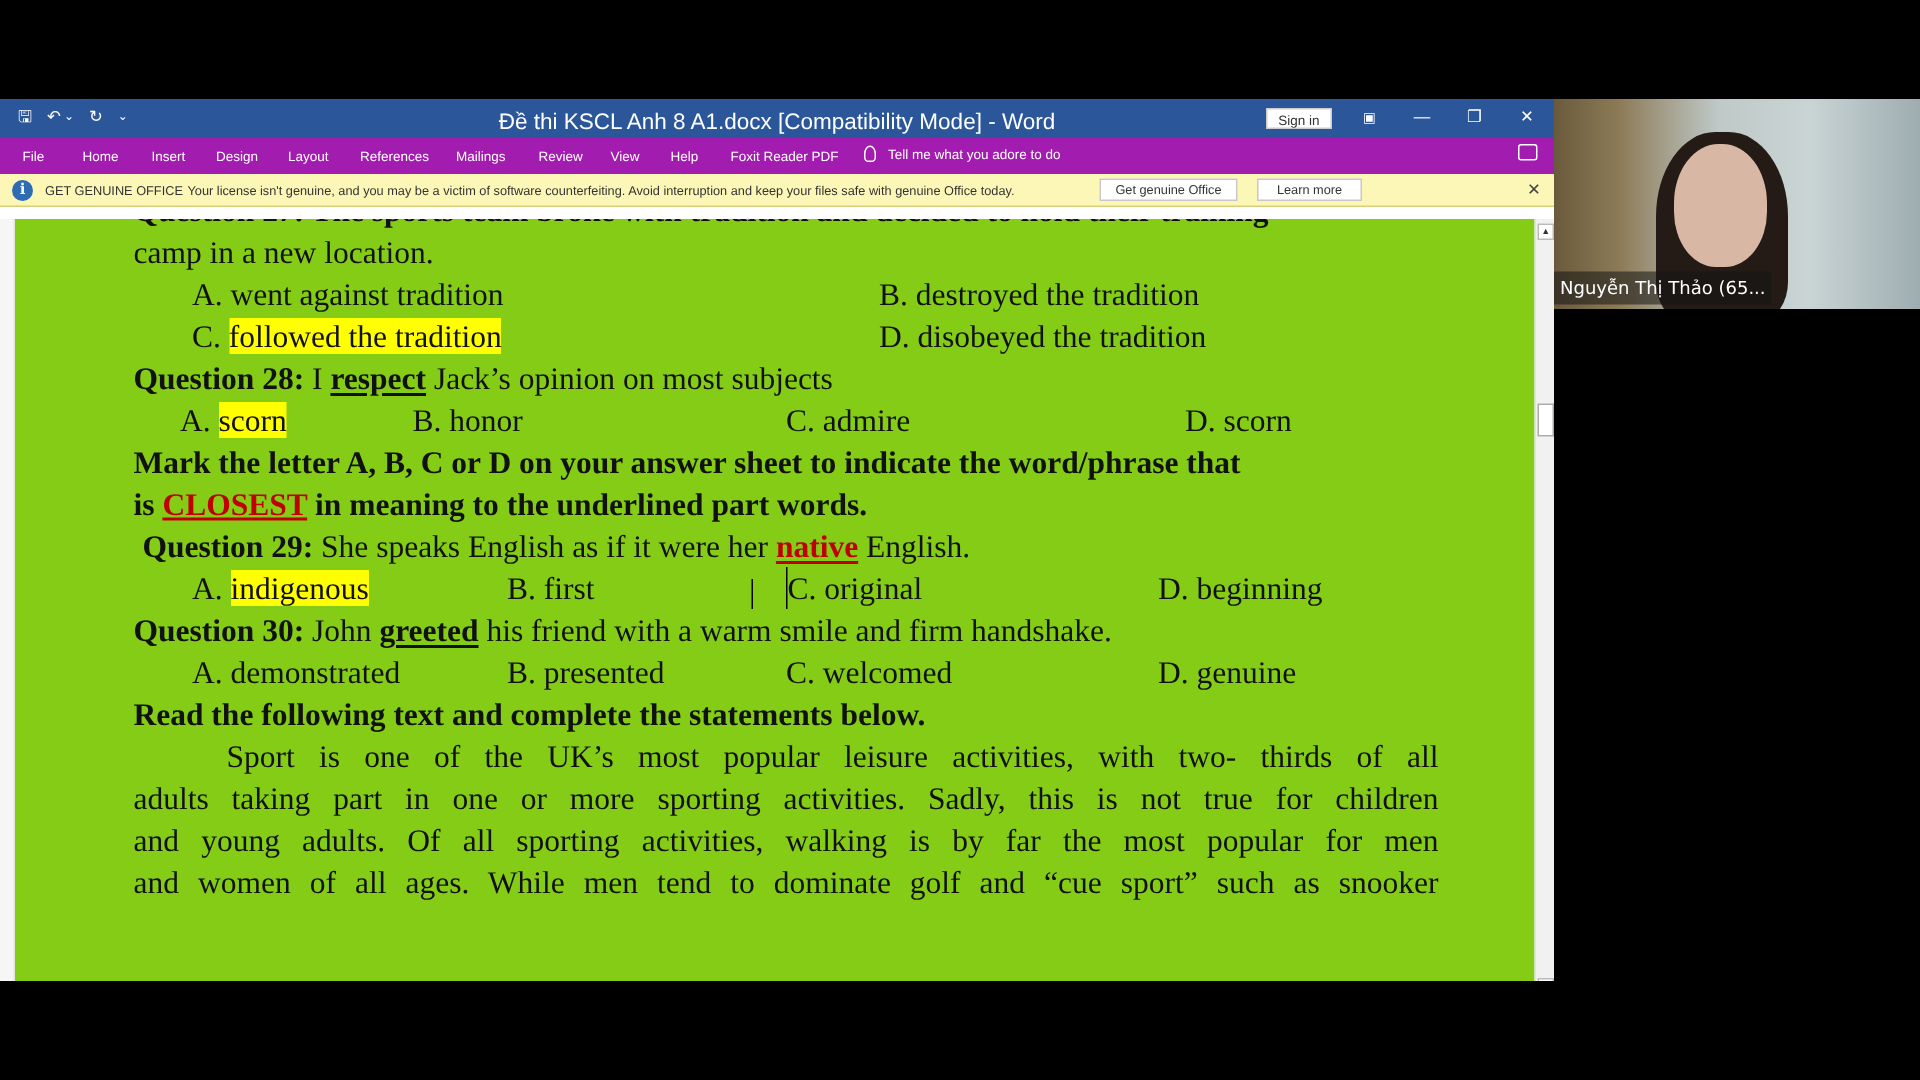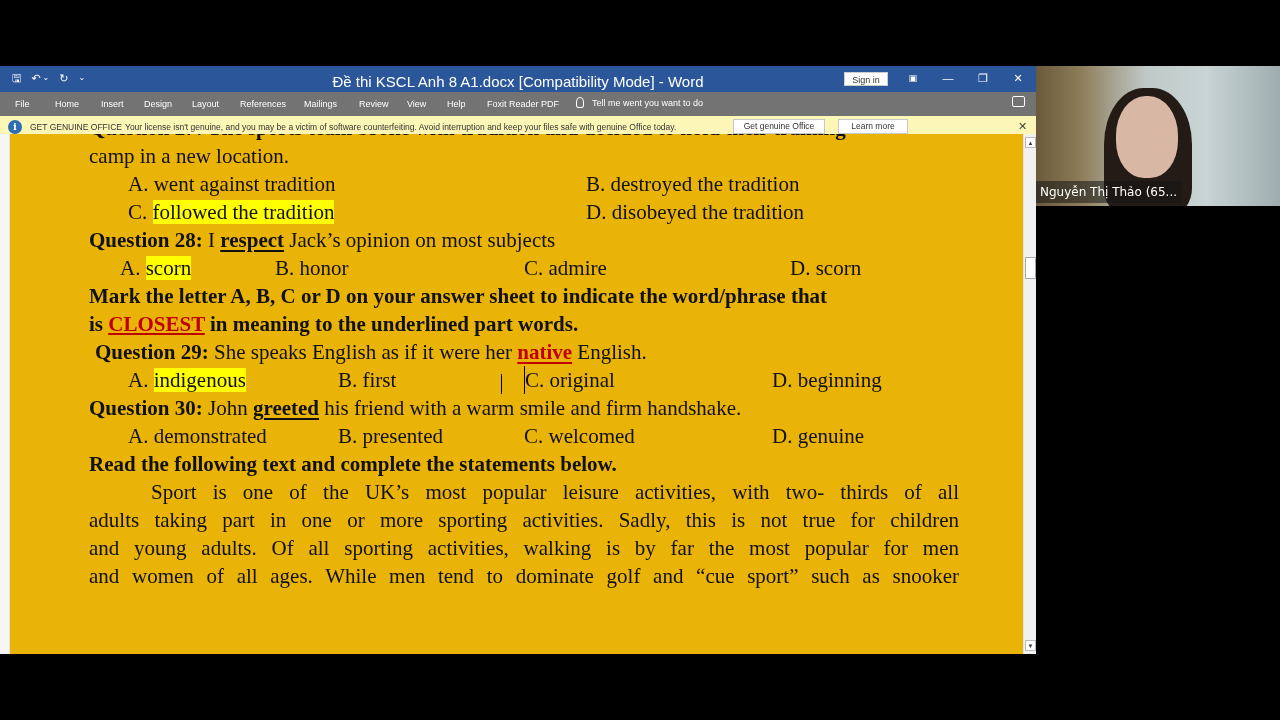--- a/index.html
+++ b/index.html
@@ -8,35 +8,35 @@
 
   
   .titlebar { position: absolute; left: 0; top: 0; width: 1036px; height: 26px; background: #2b579a; color: #fff; font-size: 9px; }
   .qat { position: absolute; left: 12px; top: 5px; display: flex; gap: 10px; align-items: center; }
   .qat span { display: inline-block; color: #fff; font-size: 11px; line-height: 14px; }
   .title-text { position: absolute; left: 0; right: 0; top: 7px; text-align: center; font-size: 15px; }
   .signin { position: absolute; left: 844px; top: 6px; width: 44px; height: 14px; background: #fff; color: #333; font-size: 9px; text-align: center; line-height: 14px; border: 1px solid #ccc; }
   .winbtn { position: absolute; top: 4px; width: 20px; height: 16px; color: #fff; font-size: 11px; text-align: center; line-height: 16px; }
 
   
-  .ribbon { position: absolute; left: 0; top: 26px; width: 1036px; height: 24px; background: #737373; color: #fff; font-size: 9px; }
+  .ribbon { position: absolute; left: 0; top: 26px; width: 1036px; height: 24px; background: #a21caf; color: #fff; font-size: 9px; }
   .tab { position: absolute; top: 7px; }
   .tellme { position: absolute; left: 576px; top: 5px; display: flex; align-items: center; gap: 8px; }
   .bulb { width: 8px; height: 11px; border: 1px solid #fff; border-radius: 50% 50% 30% 30%; }
 
   
   .infobar { position: absolute; left: 0; top: 50px; width: 1036px; height: 22px; background: #fcf7b6; border-bottom: 1px solid #d8cf7a; font-size: 8.5px; color: #333; }
   .info-icon { position: absolute; left: 8px; top: 4px; width: 14px; height: 14px; border-radius: 50%; background: #2e6db4; color: #fff; font-size: 10px; font-weight: bold; text-align: center; line-height: 14px; font-family: "DejaVu Serif", serif; }
   .info-title { position: absolute; left: 30px; top: 6px; }
   .info-msg { position: absolute; left: 125px; top: 6px; }
   .info-btn { position: absolute; top: 3px; height: 15px; background: #fff; border: 1px solid #c8c8c8; font-size: 8.5px; text-align: center; line-height: 13px; color: #333; }
   .info-close { position: absolute; left: 1018px; top: 4px; font-size: 11px; color: #444; }
 
   
-  .docarea { position: absolute; left: 0; top: 68px; width: 1036px; height: 520px; background: #eab308; overflow: hidden; }
+  .docarea { position: absolute; left: 0; top: 80px; width: 1036px; height: 520px; background: #84cc16; overflow: hidden; }
   .left-gutter { position: absolute; left: 0; top: 0; width: 10px; height: 520px; border-right: 1px solid #e3e3e3; background: #f6f6f6; }
   .vscroll { position: absolute; left: 1023px; top: 0; width: 13px; height: 520px; background: #f1f1f1; border-left: 1px solid #e3e3e3; }
   .vs-arrow { position: absolute; left: 1px; width: 11px; height: 11px; background: #fff; border: 1px solid #bbb; font-size: 6px; text-align: center; line-height: 10px; color: #333; }
   .vs-thumb { position: absolute; left: 1px; top: 123px; width: 11px; height: 22px; background: #fff; border: 1px solid #aaa; }
 
   .page { position: absolute; left: 89px; top: 0; width: 880px; font-family: "Liberation Serif", serif; font-size: 21px; color: #111; }
   .line { position: absolute; left: 0; white-space: nowrap; height: 28px; line-height: 28px; }
   .b { font-weight: bold; }
   .u { text-decoration: underline; text-decoration-thickness: 2px; text-underline-offset: 3px; }
   .hl { background: #ffff00; }
@@ -78,21 +78,21 @@
     <span class="tab" style="left:144px;">Design</span>
     <span class="tab" style="left:192px;">Layout</span>
     <span class="tab" style="left:240px;">References</span>
     <span class="tab" style="left:304px;">Mailings</span>
     <span class="tab" style="left:359px;">Review</span>
     <span class="tab" style="left:407px;">View</span>
     <span class="tab" style="left:447px;">Help</span>
     <span class="tab" style="left:487px;">Foxit Reader PDF</span>
     <div class="tellme">
       <span class="bulb"></span>
-      <span>Tell me went you want to do</span>
+      <span>Tell me what you adore to do</span>
     </div>
     <span style="position:absolute;left:1012px;top:4px;width:13px;height:11px;border:1.5px solid #fff;border-radius:2px;"></span>
   </div>
 
   <div class="infobar">
     <div class="info-icon">i</div>
     <span class="info-title">GET GENUINE OFFICE</span>
     <span class="info-msg">Your license isn't genuine, and you may be a victim of software counterfeiting. Avoid interruption and keep your files safe with genuine Office today.</span>
     <div class="info-btn" style="left:733px;width:92px;">Get genuine Office</div>
     <div class="info-btn" style="left:838px;width:70px;">Learn more</div>

